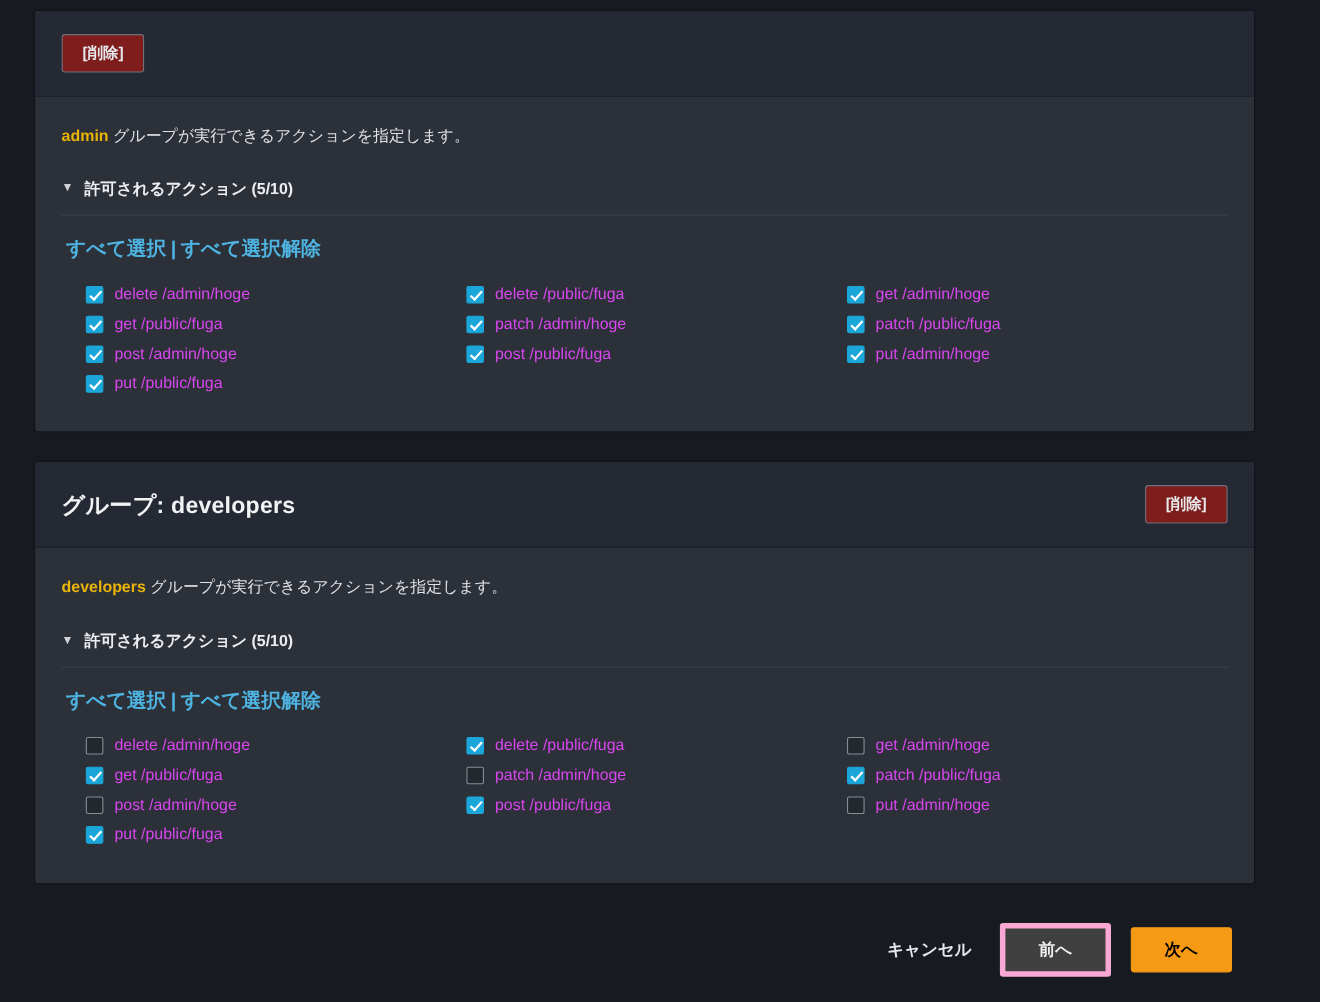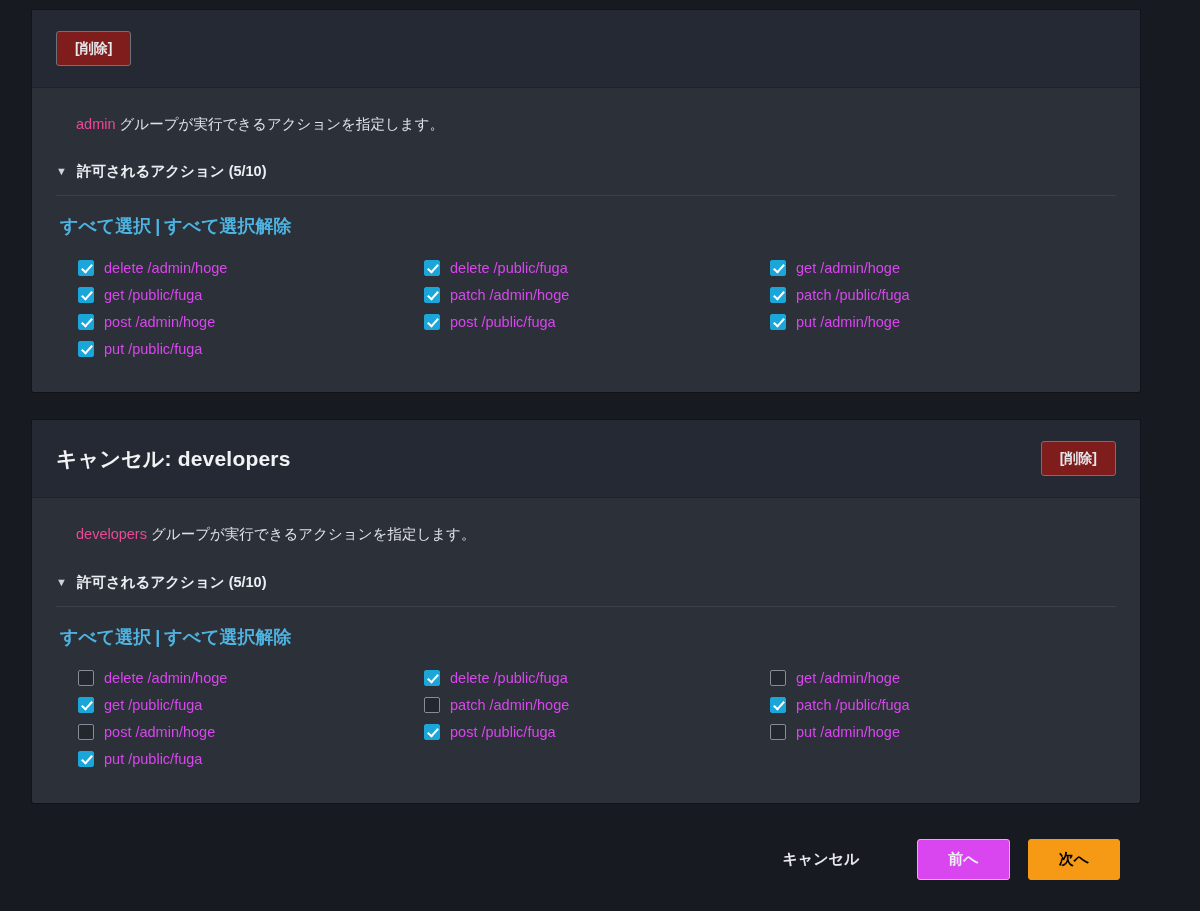--- a/index.html
+++ b/index.html
@@ -66,21 +66,21 @@
   .card-body {
     padding: 26px 24px 30px 24px;
   }
 
   .desc {
     font-size: 14.5px;
     color: #dfe2e6;
     margin: 0 0 28px 0;
     line-height: 1.4;
   }
-  .desc .bold { font-weight: normal; color: #ec4899; margin-left: 20px; }
+  .desc .bold { font-weight: bold; color: #eab308; }
 
   .section-head {
     display: flex;
     align-items: center;
     gap: 10px;
     font-size: 14.5px;
     font-weight: bold;
     color: #eceff2;
     padding-bottom: 14px;
     border-bottom: 1px solid #3c424b;
@@ -165,30 +165,29 @@
     width: 1108px;
   }
   .cancel-link {
     font-size: 15px;
     font-weight: bold;
     color: #e6e8eb;
     cursor: pointer;
     padding: 6px 8px;
   }
   .btn-prev {
-    background: #d946ef;
+    background: #404040;
     color: #eef0f2;
-    border: 1px solid #f9a8d4;
+    border: 5px solid #f9a8d4;
     border-radius: 3px;
     font-size: 15px;
     font-weight: bold;
     font-family: "Liberation Sans", "DejaVu Sans", sans-serif;
     padding: 10px 30px;
     cursor: pointer;
-    margin-left: 32px;
   }
   .btn-next {
     background: #f69a15;
     color: #000000;
     border: 1px solid #f69a15;
     border-radius: 3px;
     font-size: 15px;
     font-weight: bold;
     font-family: "Liberation Sans", "DejaVu Sans", sans-serif;
     padding: 10px 30px;
@@ -258,21 +257,21 @@
             <span class="cb-box checked"></span>
             <span class="cb-label">put /admin/hoge</span>
           </label>
         <span></span>
       </div>
     </div>
   </div>
 
   <div class="card">
     <div class="card-header">
-      <div class="card-title">キャンセル: developers</div>
+      <div class="card-title">グループ: developers</div>
       <button class="delete-btn">[削除]</button>
     </div>
     <div class="card-body">
       <p class="desc"><span class="bold">developers</span><span> グループが実行できるアクションを指定します。</span></p>
 
       <div class="section-head">
         <span class="caret">▼</span>
         <span>許可されるアクション (5/10)</span>
       </div>
 

